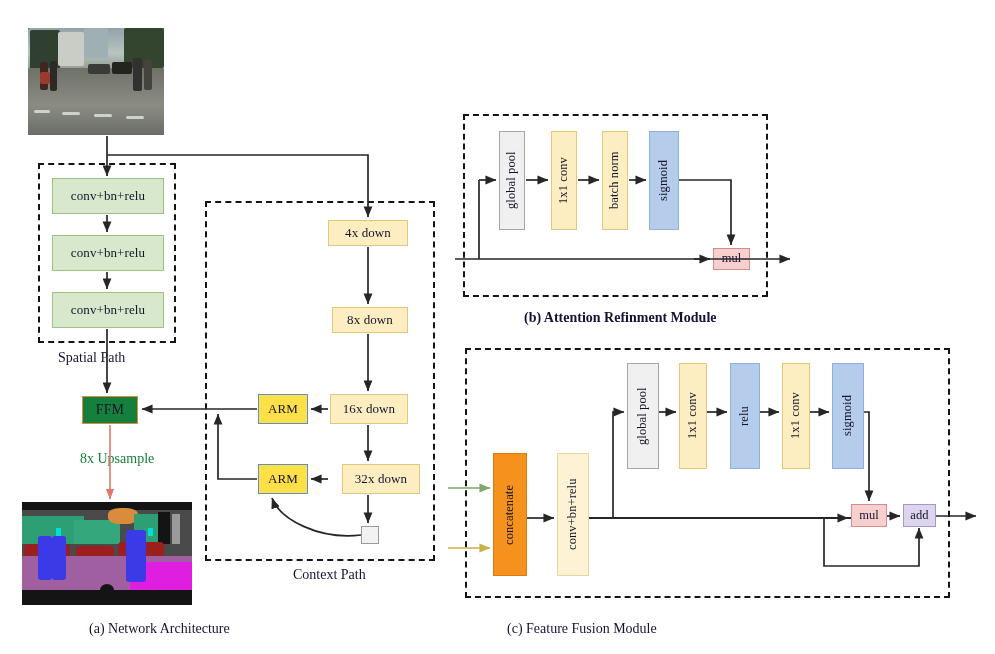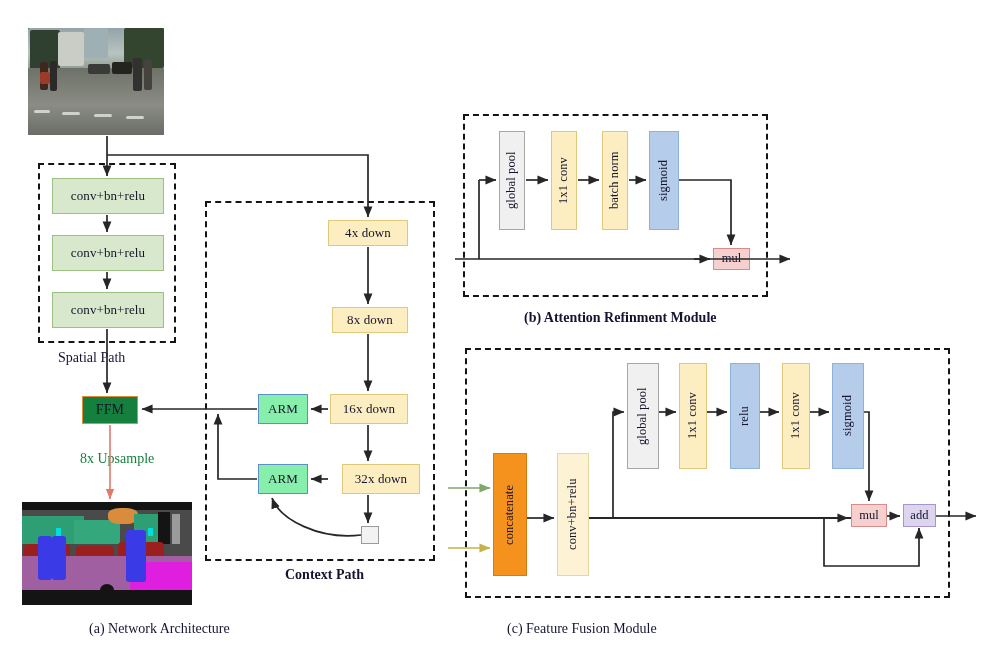--- a/index.html
+++ b/index.html
@@ -31,21 +31,21 @@
   }
   .node.vert{
     writing-mode:vertical-rl;
     transform:rotate(180deg);
   }
 
   
   .green{background:#d7e8cc;border:1px solid #9dc183;}
   .yellow{background:#fdeec2;border:1px solid #e0c87a;}
   .yellow-l{background:#fdf3d4;border:1px solid #e6d79b;}
-  .blue{background:#86efac;border:1px solid #5f8fc9;text-align:center;}
+  .blue{background:#fde047;border:1px solid #5f8fc9;text-align:center;}
   .blue-l{background:#b5cdea;border:1px solid #8fb2da;}
   .grey{background:#f0f0f0;border:1px solid #a6a6a6;}
   .orange{background:#15803d;border:1px solid #e08b3a;}
   .orange-d{background:#f5921e;border:1px solid #d97b10;}
   .pink{background:#f6cfcf;border:1px solid #d98b8b;}
   .purple{background:#ddd4ee;border:1px solid #a894cf;}
   .white-sq{background:#f2f2f2;border:1px solid #9a9a9a;}
 
   
   .dashbox{
@@ -125,21 +125,21 @@
   <div class="node yellow" style="left:328px;top:220px;width:80px;height:26px;font-size:13px;">4x down</div>
   <div class="node yellow" style="left:332px;top:307px;width:76px;height:26px;font-size:13px;">8x down</div>
   <div class="node yellow" style="left:330px;top:394px;width:78px;height:30px;font-size:13px;">16x down</div>
   <div class="node yellow" style="left:342px;top:464px;width:78px;height:30px;font-size:13px;">32x down</div>
 
   <div class="node blue" style="left:258px;top:394px;width:50px;height:30px;font-size:13px;">ARM</div>
   <div class="node blue" style="left:258px;top:464px;width:50px;height:30px;font-size:13px;">ARM</div>
 
   <div class="node white-sq" style="left:361px;top:526px;width:18px;height:18px;"></div>
 
-  <div class="cap big" style="left:285px;top:567px;font-weight:bold;">Context Path</div>
+  <div class="cap big" style="left:293px;top:567px;">Context Path</div>
 
   <div class="node orange" style="left:82px;top:396px;width:56px;height:28px;font-size:14px;">FFM</div>
 
   <div class="cap big red" style="left:80px;top:451px;">8x Upsample</div>
 
   <div class="photo" id="photo-seg" style="left:22px;top:502px;width:170px;height:103px;">
     <div class="reg" style="left:0;top:0;width:170px;height:8px;background:#141414;"></div>
     <div class="reg" style="left:0;top:8px;width:170px;height:34px;background:#4a4a4a;"></div>
     <div class="reg" style="left:0;top:14px;width:62px;height:32px;background:#2e9e74;"></div>
     <div class="reg" style="left:52px;top:18px;width:46px;height:26px;background:#34a87c;"></div>

